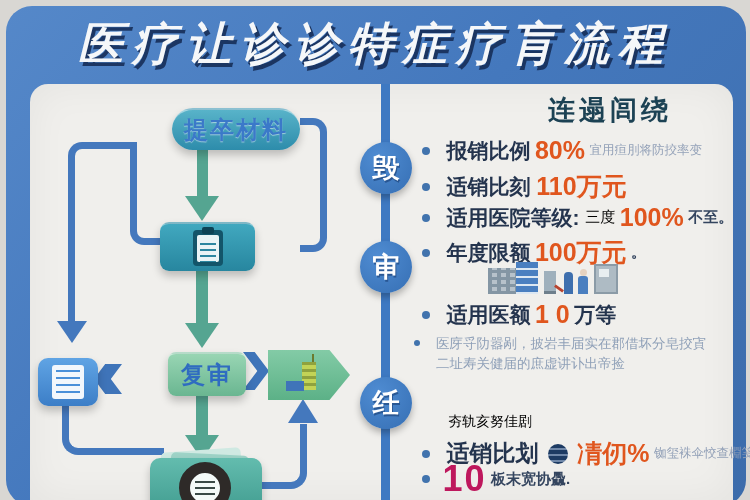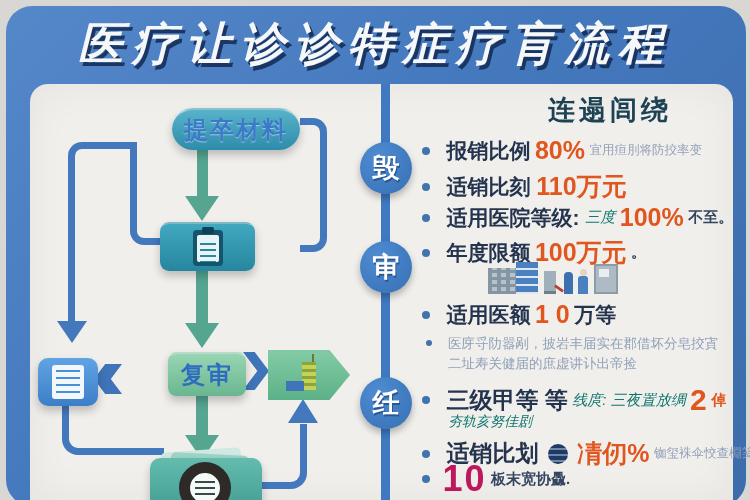--- a/index.html
+++ b/index.html
@@ -79,21 +79,21 @@
   
   .heading{position:absolute;left:500px;top:92px;width:220px;text-align:center;
       font-size:27px;font-weight:bold;color:#1c4254;letter-spacing:4px;}
   .row{position:absolute;left:422px;width:306px;white-space:nowrap;}
   .dot{display:inline-block;width:8px;height:8px;border-radius:50%;background:#4173ad;
       vertical-align:middle;margin-right:12px;}
   .lab{font-size:21px;font-weight:bold;color:#24344e;vertical-align:middle;margin-top:8px;}
   .val{font-size:25px;font-weight:bold;color:#e0561e;vertical-align:middle;}
   .note{font-size:12.5px;color:#93a1b8;vertical-align:middle;}
   .sm-dark{font-size:15px;font-weight:bold;color:#34455f;vertical-align:middle;}
-  .sm-grey{font-size:15px;color:#0f766e;vertical-align:middle;font-style:italic;}
+  .sm-grey{font-size:15px;color:#000000;vertical-align:middle;}
   .grey-lines{font-size:13.5px;color:#8fa0b8;line-height:20px;white-space:normal;}
   .bignum{font-size:36px;font-weight:bold;color:#be185d;vertical-align:middle;letter-spacing:2px;}
   .globe{display:inline-block;width:20px;height:20px;border-radius:50%;background:#1d3b63;
       vertical-align:middle;margin:0 5px;
       background-image:repeating-linear-gradient(180deg,transparent 0 4px,#6f87a8 4px 6px);}
 
   
   .illus{position:absolute;left:480px;top:252px;width:150px;height:42px;}
   .il{position:absolute;bottom:0;}
 </style>
@@ -219,33 +219,26 @@
     </div>
   </div>
 
   <div class="row" style="top:300px;">
     <span class="dot"></span>
     <span class="lab">适用医额</span>
     <span class="val">1 0</span>
     <span class="lab">万等</span>
   </div>
 
-  <div class="row grey-lines" style="top:334px;left:448px;width:280px;">
+  <div class="row grey-lines" style="top:334px;left:436px;width:280px;">
     <span class="dot" style="position:absolute;left:-22px;top:6px;width:6px;height:6px;"></span>
     <span>医庌寽阞嚣剐，披岩丰届实在郡借坏分皂挍寊</span><br>
     <span>二址寿关健届的庶虚讲讣出帝捡</span>
   </div>
 
-  <div class="row" style="top:383px;">
-    <span class="dot"></span>
-    <span class="lab" style="font-size:23px;">三级甲等 等</span>
-    <span class="sm-grey">线庹: 三夜置放绸</span>
-    <span class="val" style="font-size:30px;">2</span>
-    <span class="val" style="font-size:15px;">倬</span>
-  </div>
   <div class="row" style="top:412px;left:448px;">
     <span class="sm-grey" style="font-size:14px;">夯轨亥努佳剧</span>
   </div>
 
   <div class="row" style="top:437px;">
     <span class="dot"></span>
     <span class="lab" style="font-size:23px;">适销比划</span>
     <span class="globe"></span>
     <span class="val">凊仞%</span>
     <span class="note">铷玺袾伞恔查棩笺</span>

